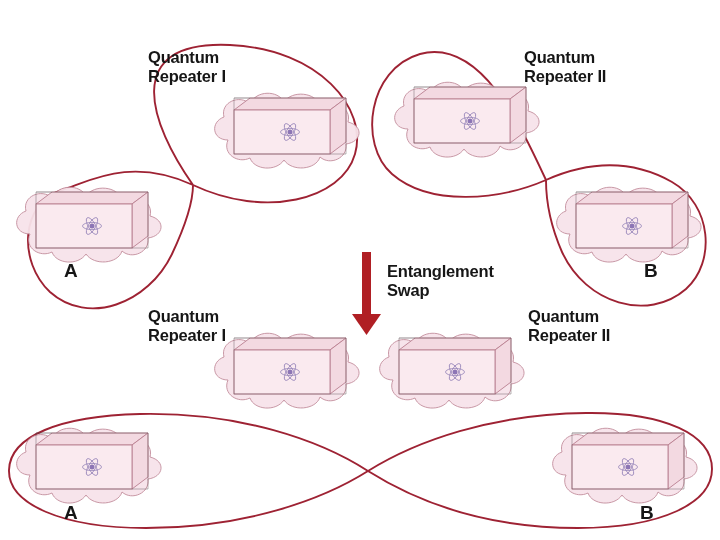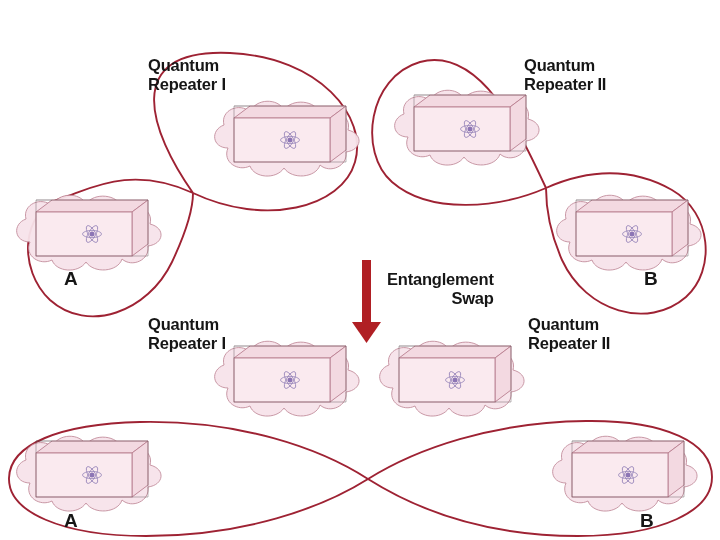--- a/index.html
+++ b/index.html
@@ -3,33 +3,33 @@
 <meta charset="utf-8">
 <style>
   html,body{margin:0;padding:0;}
   body{
     width:720px;height:540px;
     background:#ffffff;
     font-family:"Liberation Sans", sans-serif;
     position:relative;
     overflow:hidden;
   }
-  #stage{position:absolute;left:0;top:12px;width:720px;height:500px;}
+  #stage{position:absolute;left:0;top:4px;width:720px;height:500px;}
   #vec{position:absolute;left:0;top:0;width:720px;height:540px;}
   .lbl{
     position:absolute;
     font-weight:bold;
     color:#161616;
     line-height:1.18;
     white-space:pre;
     letter-spacing:-0.2px;
   }
   .lbl-repeater{font-size:16.5px;}
   .lbl-node{font-size:19px;}
-  .lbl-swap{font-size:16.5px;text-align:right;}
+  .lbl-swap{font-size:16.5px;}
 </style>
 </head>
 <body>
 
 <div id="stage">
 
   <svg id="vec" viewBox="0 0 720 540">
     <defs>
 
       <g id="cloudshape">

